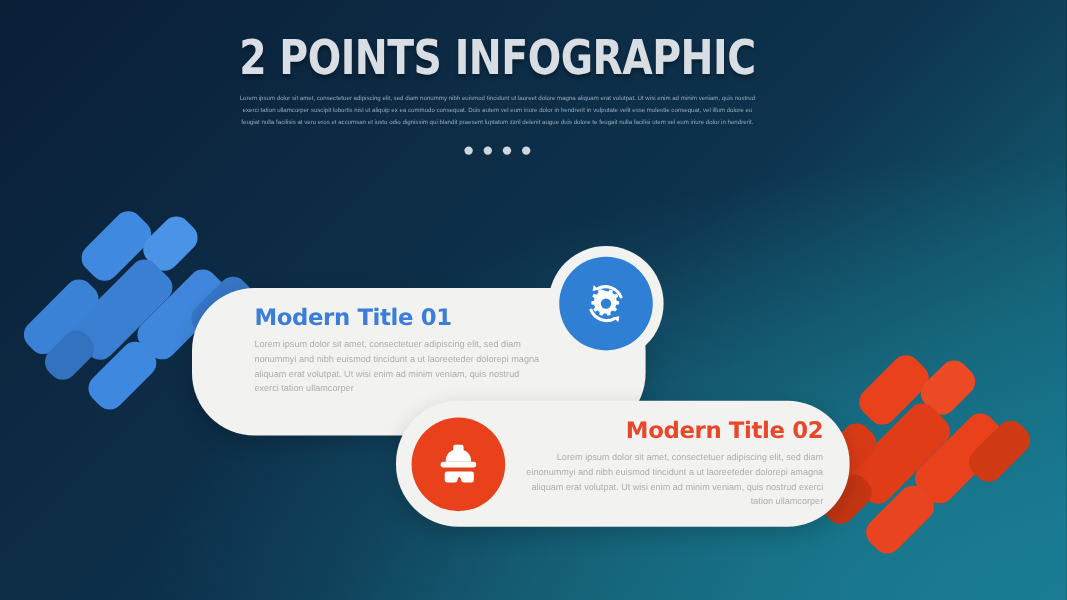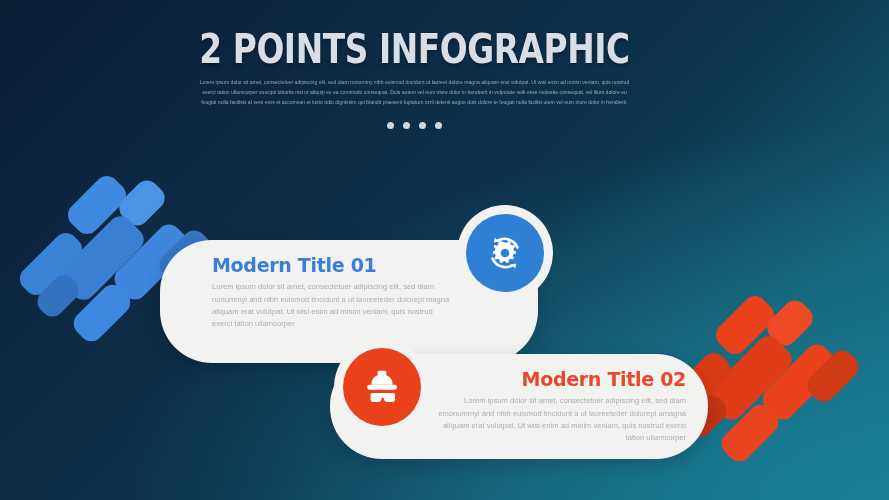--- a/index.html
+++ b/index.html
@@ -83,21 +83,20 @@
     height: 123px;
     border-radius: 52px;
     margin-top: 40px;
   }
   #card2 {
     left: 330px;
     top: 334px;
     width: 378px;
     height: 105px;
     border-radius: 52px;
-    margin-top: 20px;
   }
   .card-body {
     position: absolute;
     top: 0;
     height: 105px;
     display: flex;
     flex-direction: column;
     justify-content: center;
   }
   #card1 .card-body {

